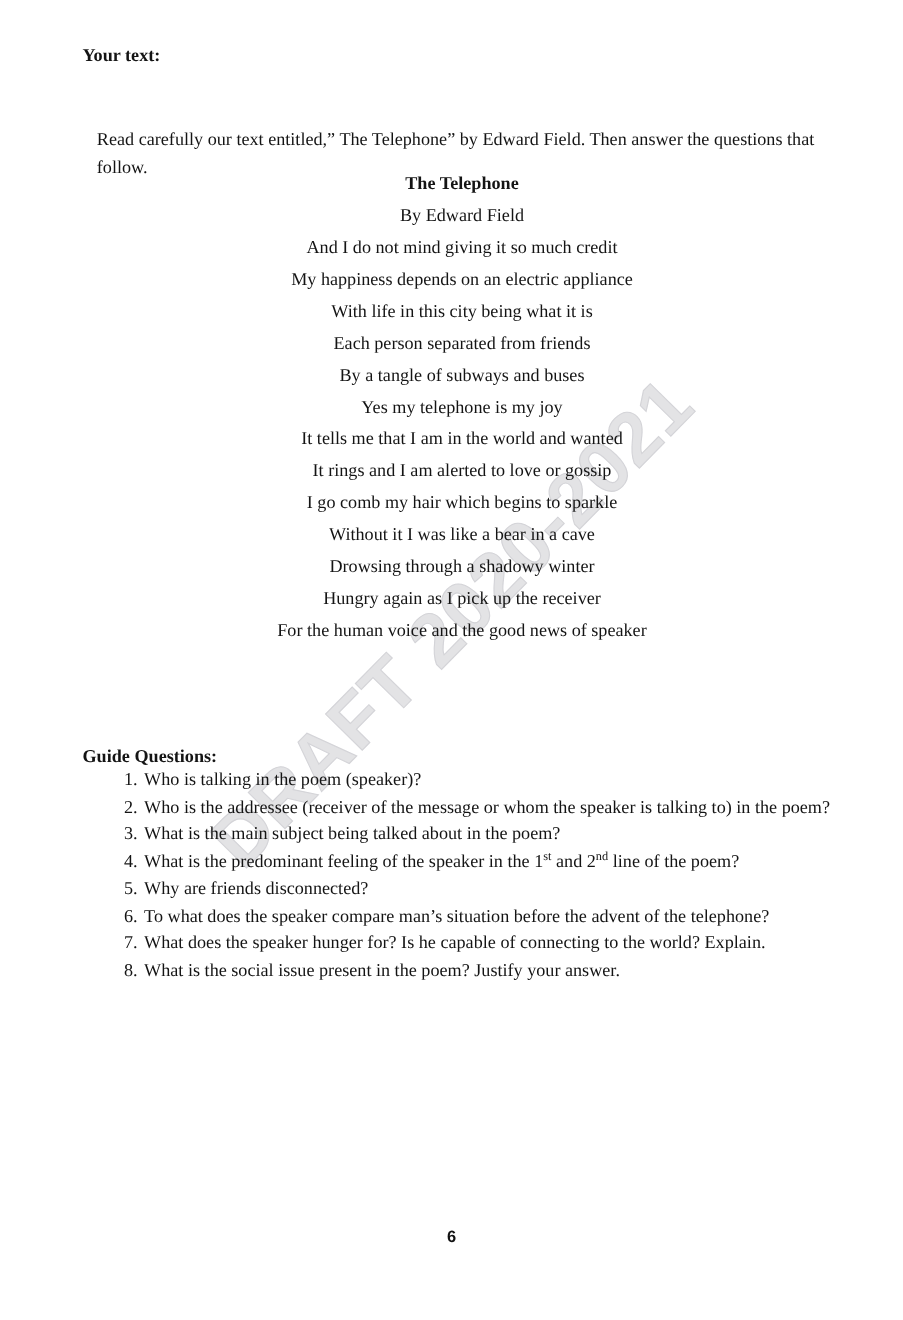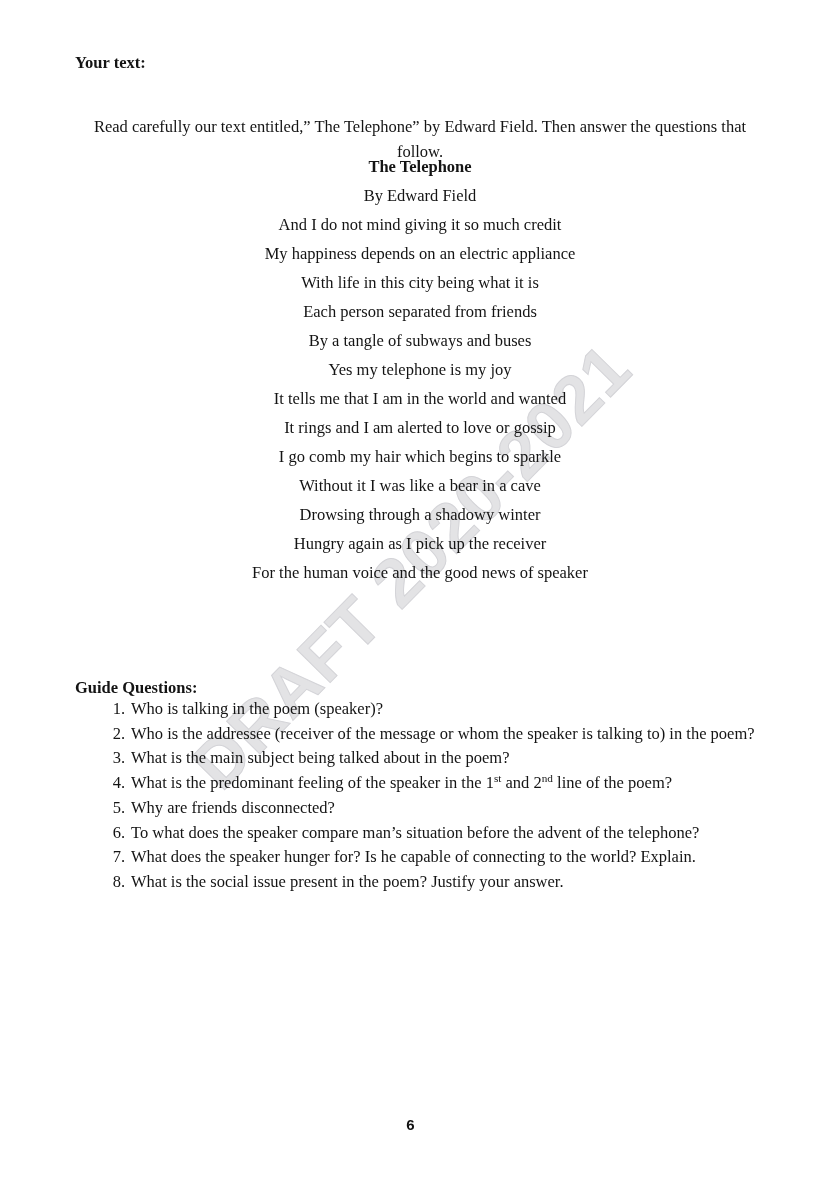--- a/index.html
+++ b/index.html
@@ -54,30 +54,30 @@
     z-index: 2;
   }
 
   .section-heading {
     font-family: "Liberation Serif", "DejaVu Serif", serif;
     font-weight: 700;
     font-size: 16.5px;
     line-height: 1.2;
     margin: 0;
   }
-  #your-text-heading { position: absolute; top: 53px; left: 0; }
+  #your-text-heading { position: absolute; top: 40px; left: 0; }
 
   .intro {
     position: absolute;
     top: 97px;
-    left: 0;
+    left: 13px;
     width: 690px;
     font-size: 16.5px;
     line-height: 25px;
-    text-align: center;
+    text-align: left;
   }
 
   
   .poem {
     position: absolute;
     top: 152px;
     left: 0;
     width: 690px;
     text-align: center;
   }

